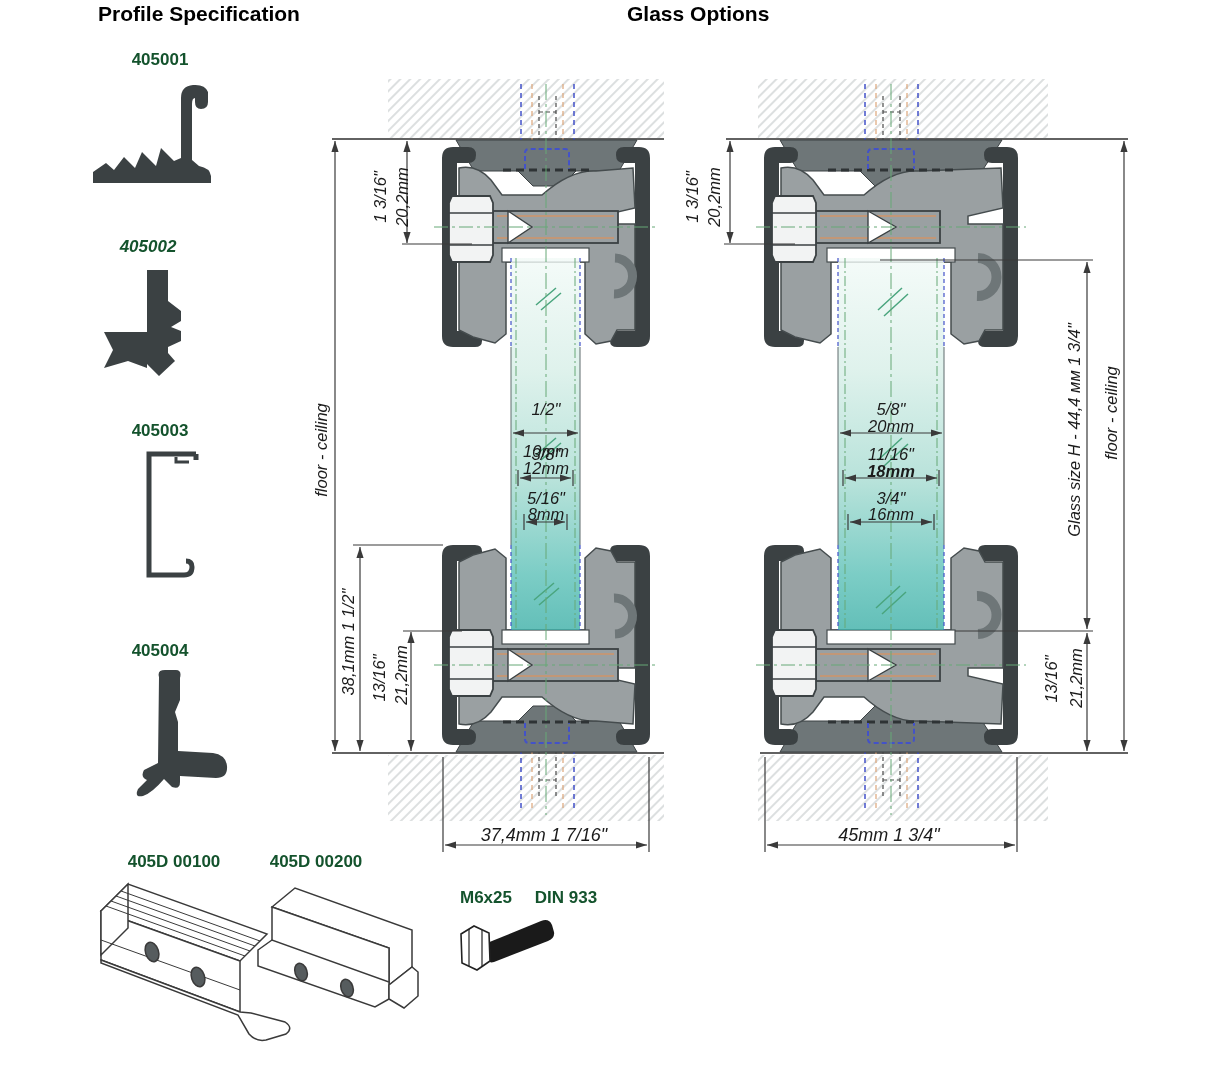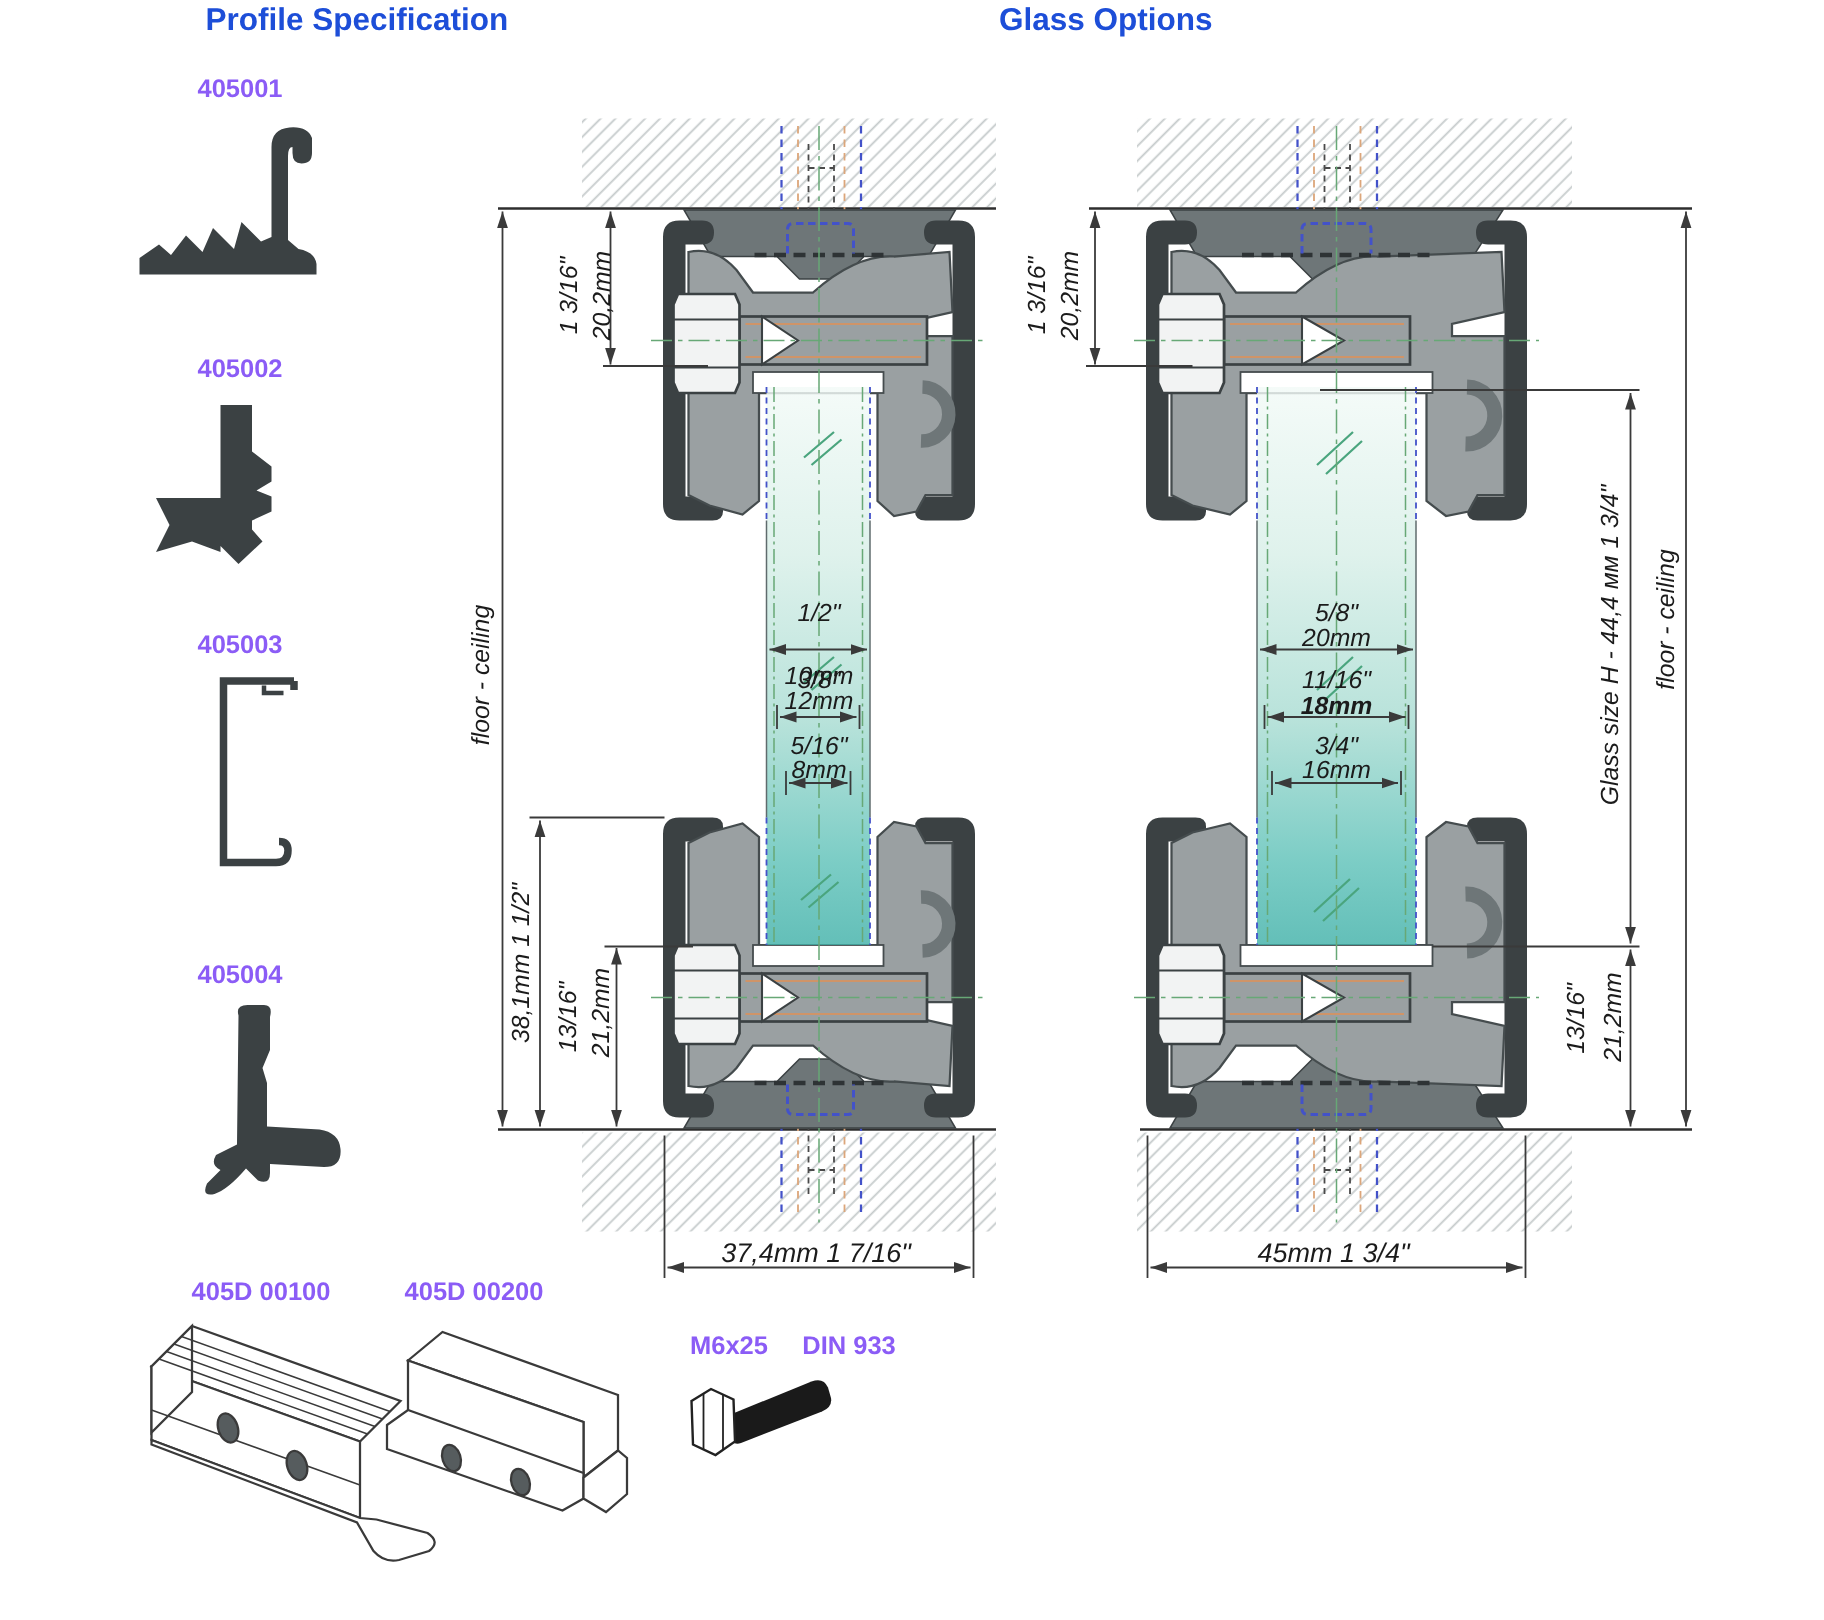--- a/index.html
+++ b/index.html
@@ -1,20 +1,20 @@
 <!DOCTYPE html>
 <html><head>
 <meta charset="utf-8">
 <style>
   html,body{margin:0;padding:0;background:#ffffff;}
   .page{position:relative;width:1216px;height:1080px;background:#fff;overflow:hidden;
         font-family:"Liberation Sans",sans-serif;}
   svg{position:absolute;left:0;top:0;}
-  .hdr{position:absolute;white-space:nowrap;font:bold 21px/1 "Liberation Sans",sans-serif;color:#1d4ed8;margin-left:39px;}
-  .plbl{position:absolute;white-space:nowrap;font:bold 17px/1 "Liberation Sans",sans-serif;color:#8b5cf6;
+  .hdr{position:absolute;white-space:nowrap;font:bold 21px/1 "Liberation Sans",sans-serif;color:#000000;}
+  .plbl{position:absolute;white-space:nowrap;font:bold 17px/1 "Liberation Sans",sans-serif;color:#14532d;
         transform:translate(-50%,-50%);}
   .dim{position:absolute;white-space:nowrap;font:italic 16.5px/1 "Liberation Sans",sans-serif;color:#1b1b1b;
        transform:translate(-50%,-50%);}
   .dim.rot{transform:translate(-50%,-50%) rotate(-90deg);}
   .dim.big{font-size:18px;}
 </style>
 </head>
 <body>
 
 <div class="page">
@@ -256,21 +256,21 @@
       <line x1="469" y1="929" x2="469" y2="966" stroke="#222222" stroke-width="1.2"></line>
       <line x1="482" y1="930" x2="482" y2="966" stroke="#222222" stroke-width="1.2"></line>
     </g>
   </g>
 </svg>
 
 <div class="hdr" style="left:98px;top:3px;">Profile Specification</div>
 <div class="hdr" style="left:627px;top:3px;">Glass Options</div>
 
 <div class="plbl" style="left:160px;top:59px;">405001</div>
-<div class="plbl" style="left:160px;top:246px;">405002</div>
+<div class="plbl" style="left:148px;top:246px;font-style:italic;">405002</div>
 <div class="plbl" style="left:160px;top:430px;">405003</div>
 <div class="plbl" style="left:160px;top:650px;text-align:right;">405004</div>
 <div class="plbl" style="left:174px;top:861px;">405D 00100</div>
 <div class="plbl" style="left:316px;top:861px;">405D 00200</div>
 <div class="plbl" style="left:486px;top:897px;">M6x25</div>
 <div class="plbl" style="left:566px;top:897px;">DIN 933</div>
 
 <div class="dim rot" style="left:380px;top:197px;">1 3/16"</div>
 <div class="dim rot" style="left:402px;top:197px;">20,2mm</div>
 <div class="dim rot" style="left:321px;top:450px;">floor - ceiling</div>

